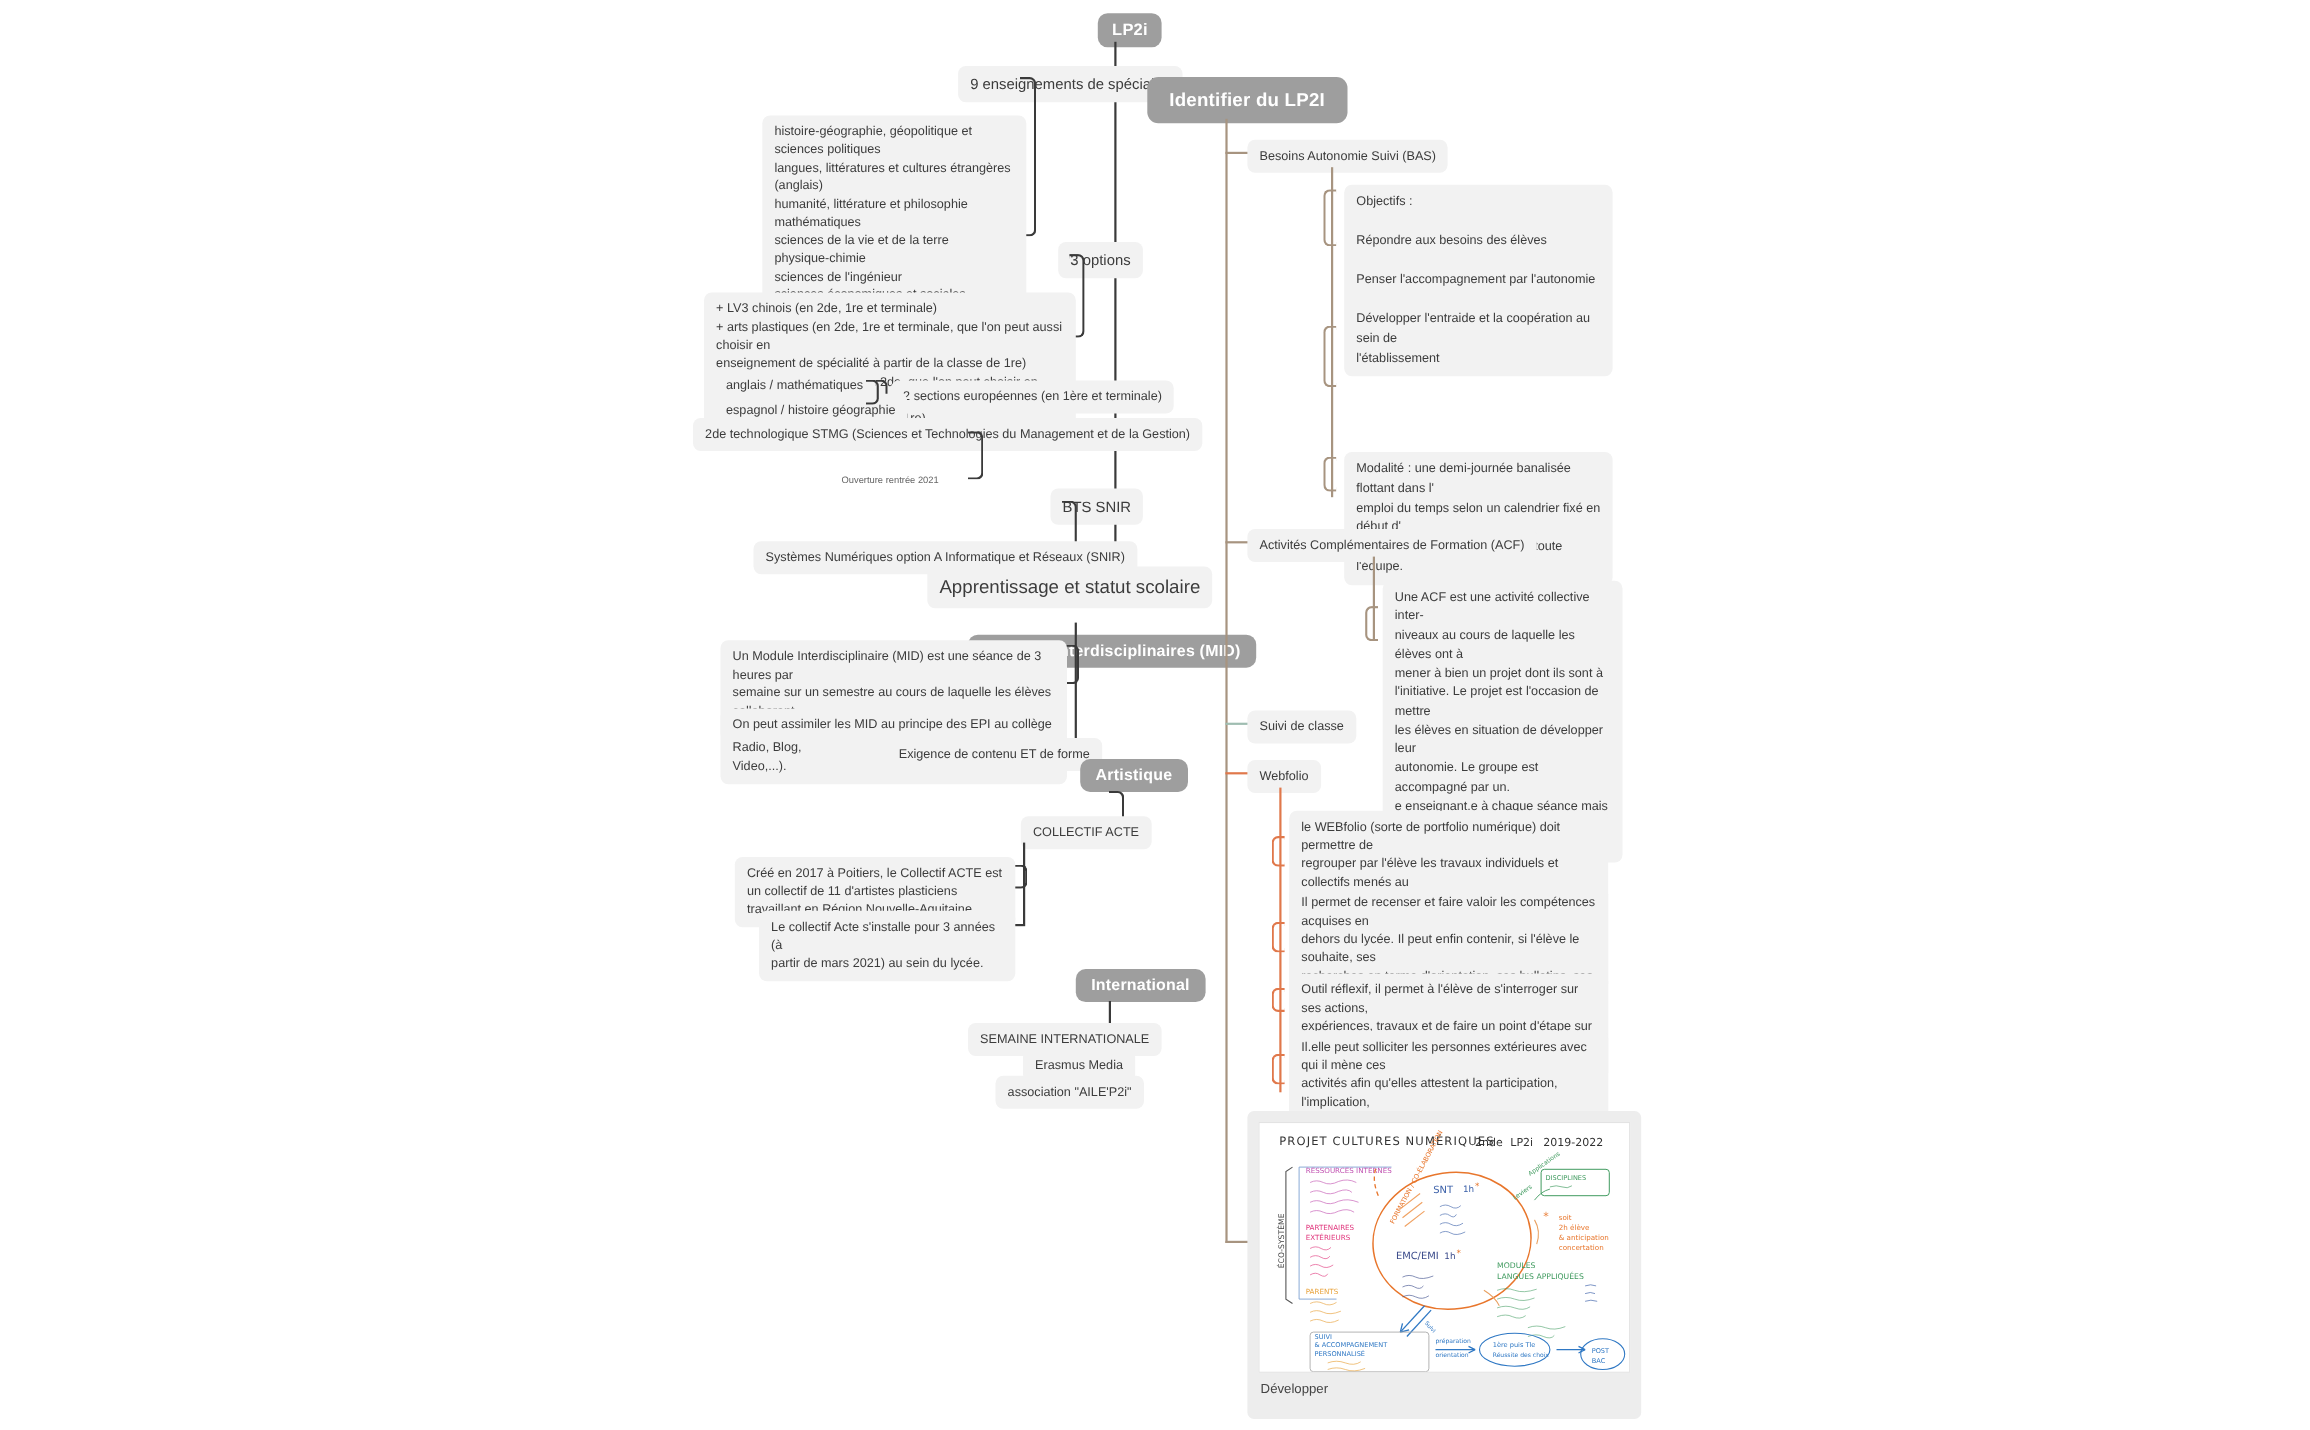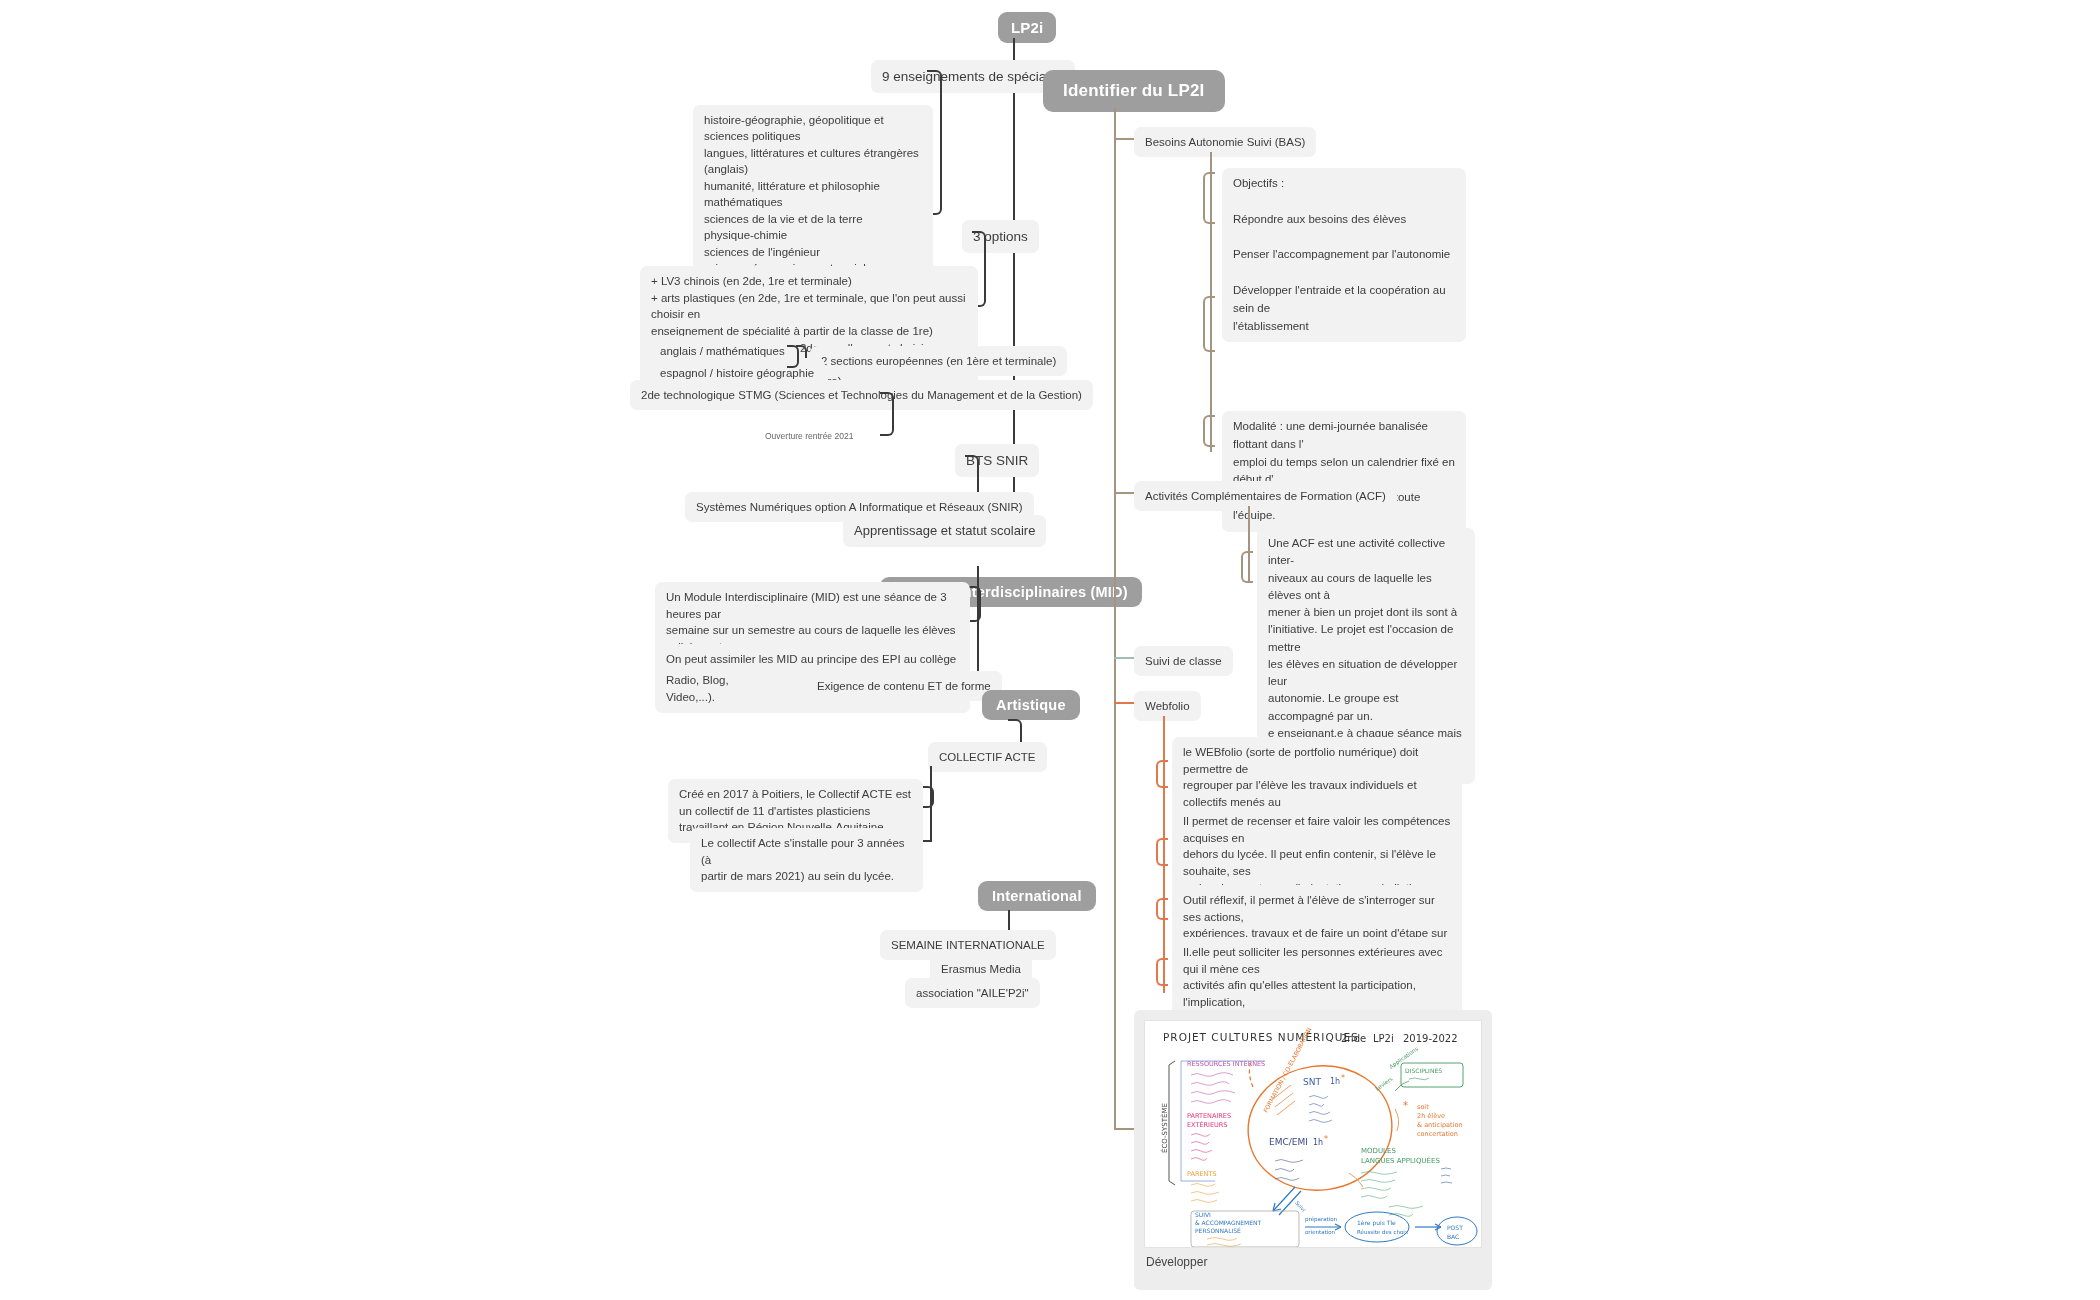--- a/index.html
+++ b/index.html
@@ -158,21 +158,21 @@
   <div class="elbow-r" style="left:880px; top:392px; width:14px; height:44px;"></div>
   <div class="node tiny right-align" style="left:760px; top:427px;">Ouverture rentrée 2021</div>
 
   <div class="stub" style="left:1004px; top:453px;"></div>
   <div class="node right-align" style="left:955px; top:444px;">BTS SNIR</div>
 
   <div class="elbow-r" style="left:965px; top:455px; width:14px; height:48px;"></div>
   <div class="node right-align" style="left:685px; top:492px; font-size:11.5px;">Systèmes Numériques option A Informatique et Réseaux (SNIR)</div>
 
   <div class="stub" style="left:1004px; top:524px;"></div>
-  <div class="node right-align" style="left:843px; top:515px; font-size:13px;">Apprentissage et statut scolaire</div>
+  <div class="node right-align" style="left:843px; top:515px; font-size:17px;">Apprentissage et statut scolaire</div>
 
   <div class="topic" style="left:880px; top:537px;margin-top:40px;">Modules interdisciplinaires (MID)</div>
   <div class="conn v" style="left:977px; top:566px; height:115px;"></div>
 
   <div class="elbow-r" style="left:967px; top:586px; width:14px; height:36px;"></div>
   <div class="node" style="left:655px; top:582px; width:315px; font-size:11.5px; line-height:1.45;">Un Module Interdisciplinaire (MID) est une séance de 3 heures par
 semaine sur un semestre au cours de laquelle les élèves collaborent
 en petits groupes à la réalisation d'un projet (Emission de Radio, Blog,
 Video,...).</div>
   <div class="node" style="left:655px; top:644px; width:315px; font-size:11.5px;">On peut assimiler les MID au principe des EPI au collège</div>

